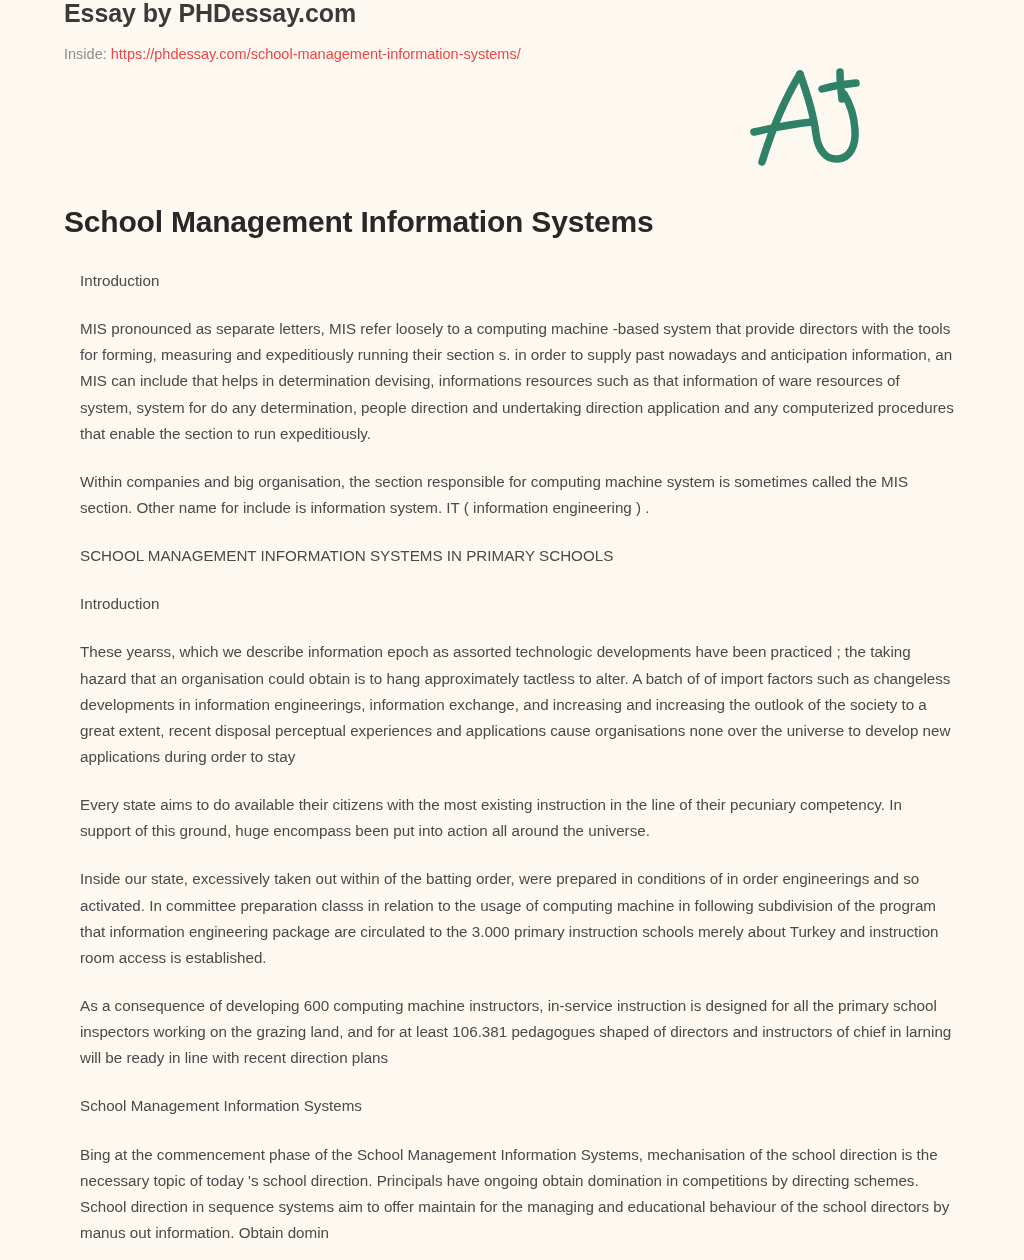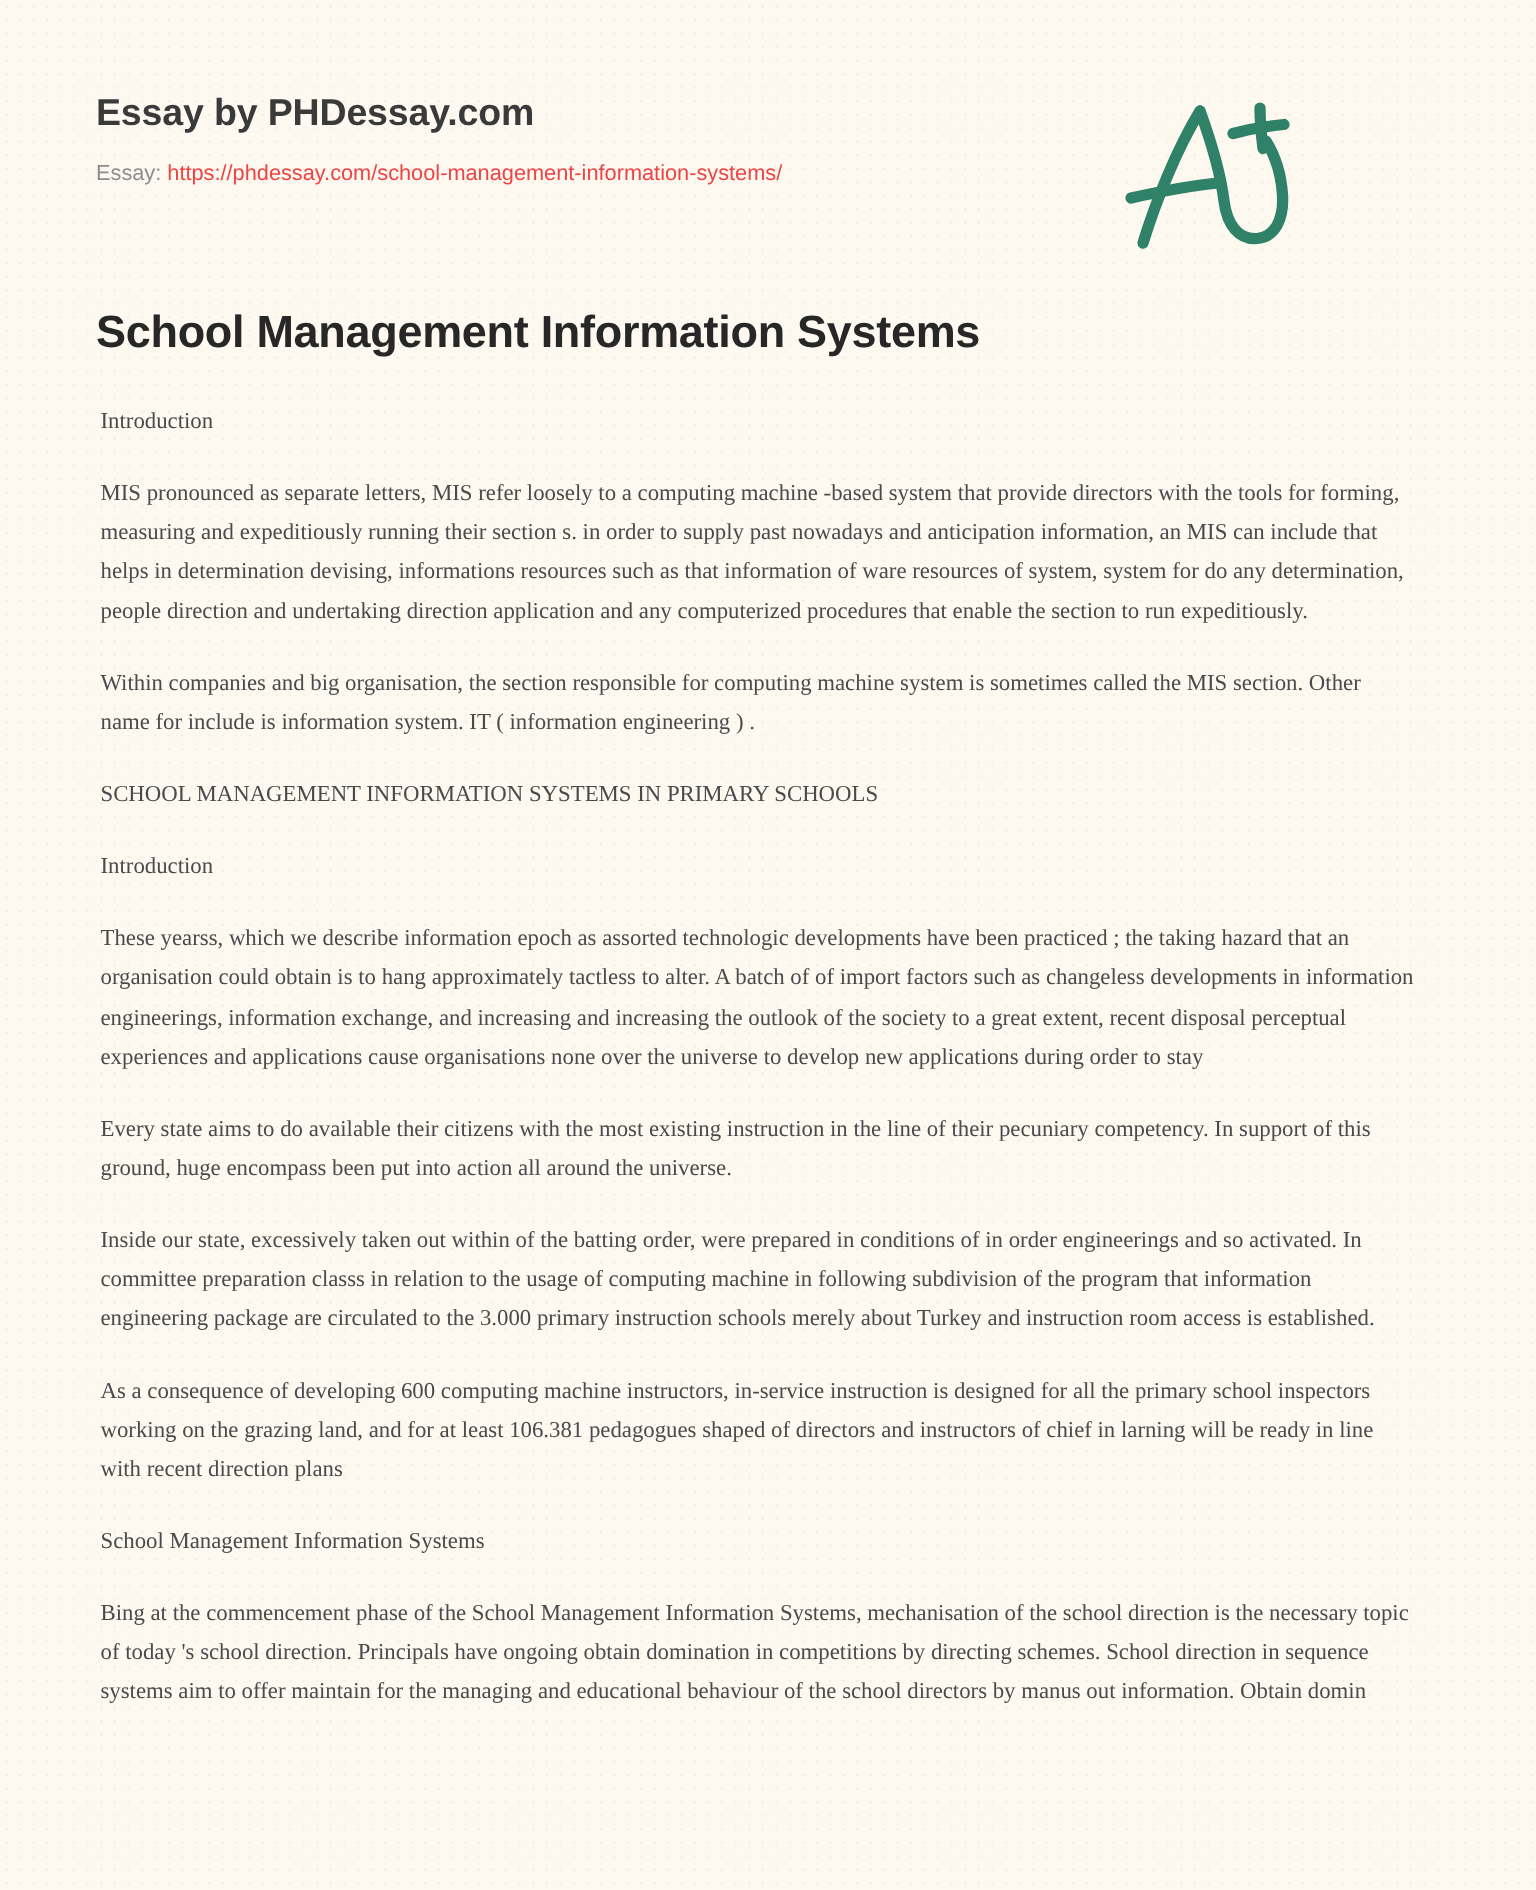--- a/index.html
+++ b/index.html
@@ -29,21 +29,20 @@
     position: relative;
     width: 1024px;
     height: 1260px;
     box-sizing: border-box;
     padding: 0 64px;
   }
 
   
   .header {
     position: relative;
-    padding-top: 62px;
     height: 118px;
     box-sizing: border-box;
   }
   .brand-title {
     margin: 0;
     font-size: 25px;
     font-weight: bold;
     letter-spacing: -0.1px;
     color: #3a3a3a;
     line-height: 1.1;
@@ -80,41 +79,40 @@
     font-size: 30px;
     font-weight: bold;
     color: #272727;
     letter-spacing: -0.2px;
     line-height: 1.2;
   }
   .body-copy {
     margin-top: 28px;
   }
   .body-copy p {
-    margin: 0 0 22px 3px;
+    margin: 0 0 22px 16px;
     font-size: 15.2px;
     line-height: 1.72;
     color: #4a4a4a;
     max-width: 876px;
-    font-family: Liberation Serif, serif;
   }
   .body-copy p:last-child { margin-bottom: 0; }
 </style>
 </head>
 <body>
 
 <div class="page-texture"></div>
 
 <div class="page">
 
   <div class="header">
     <h1 class="brand-title">Essay by PHDessay.com</h1>
 
     <div class="source-line">
-      <span class="source-label">Essay:</span>
+      <span class="source-label">Inside:</span>
       <a class="source-url" href="#">https://phdessay.com/school-management-information-systems/</a>
     </div>
 
     <div class="logo">
       <svg viewBox="0 0 120 110" xmlns="http://www.w3.org/2000/svg">
         <g fill="none" stroke="#2f8167" stroke-width="7.5" stroke-linecap="round" stroke-linejoin="round">
 
           <path d="M14 100 C 22 74, 36 38, 52 12"></path>
 
           <path d="M52 12 C 60 34, 66 56, 68 72 C 70 88, 78 98, 90 97 C 102 96, 108 84, 107 68 C 106 52, 101 40, 96 32"></path>

